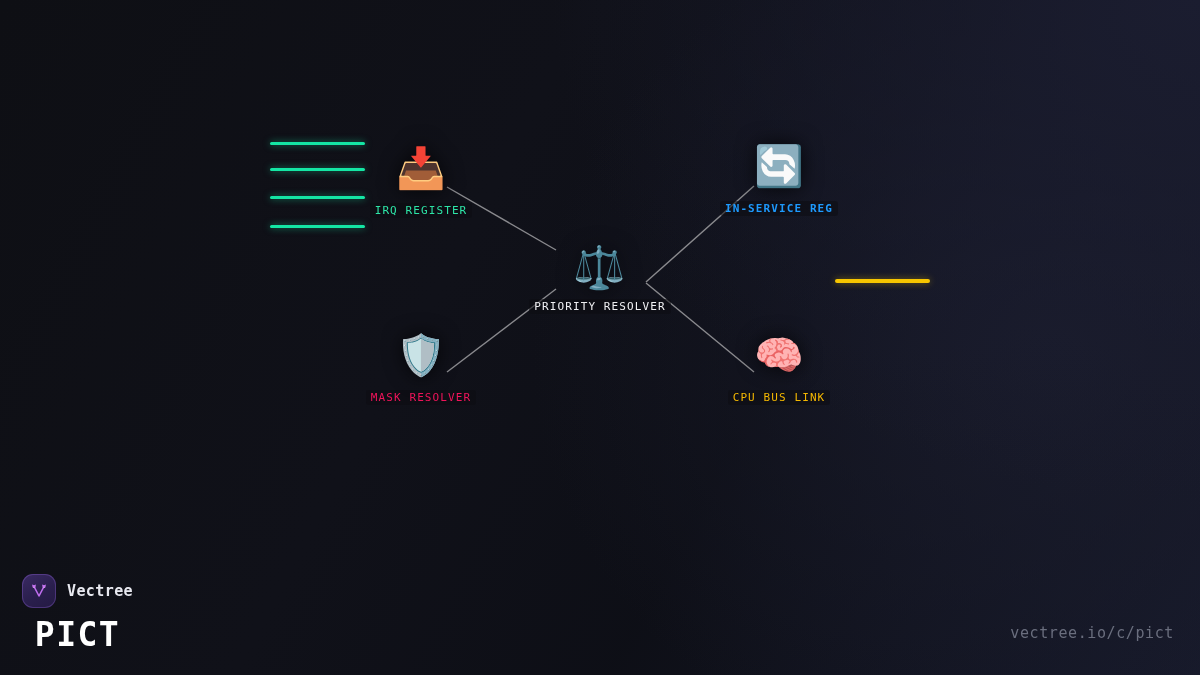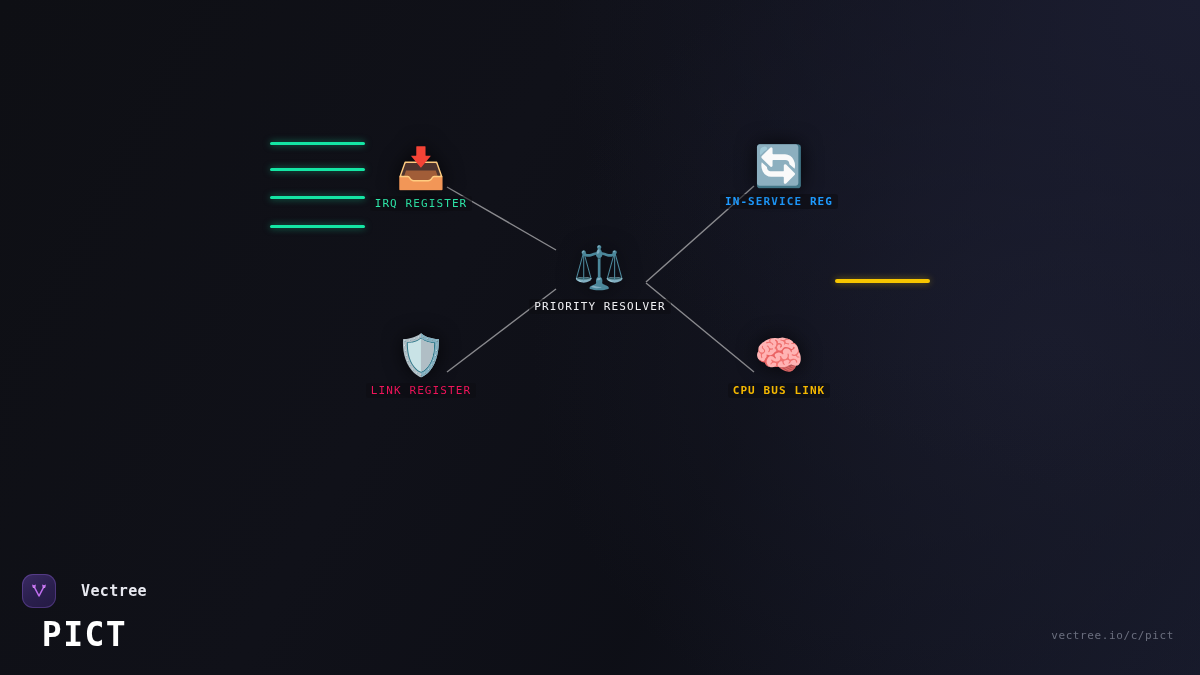--- a/index.html
+++ b/index.html
@@ -36,21 +36,21 @@
   }
   .node-icon {
     font-size: 40px;
     line-height: 44px;
     height: 44px;
     display: block;
     filter: drop-shadow(0 0 10px rgba(0,0,0,0.75));
   }
   .node-label {
     display: inline-block;
-    margin-top: 6px;
+    margin-top: 13px;
     font-size: 11px;
     letter-spacing: 1.1px;
     white-space: nowrap;
     padding: 1px 5px;
     border-radius: 3px;
     background: rgba(12,13,19,0.55);
   }
   .node-center .node-icon { font-size: 42px; line-height: 46px; height: 46px; }
   .node-center .node-label { margin-top: 8px; }
 
@@ -63,21 +63,21 @@
 
   
   #brand {
     position: absolute;
     left: 22px;
     bottom: 24px;
   }
   #brand-row {
     display: flex;
     align-items: center;
-    gap: 25px;
+    gap: 11px;
   }
   #brand-logo {
     width: 34px;
     height: 34px;
     border-radius: 11px;
     background: linear-gradient(150deg, #3a2a63 0%, #2a1f4d 55%, #241a43 100%);
     box-shadow: inset 0 0 0 1px rgba(160,110,235,0.30);
     display: flex;
     align-items: center;
     justify-content: center;
@@ -97,21 +97,21 @@
     color: #ffffff;
     letter-spacing: 1.5px;
     line-height: 1;
     text-align: center;
   }
   #site-url {
     position: absolute;
     right: 26px;
     bottom: 33px;
     font-family: "DejaVu Sans Mono", "Liberation Mono", monospace;
-    font-size: 11px;
+    font-size: 15px;
     color: #6a6e7e;
     letter-spacing: 0.6px;
   }
 </style>
 </head>
 <body>
 
 <div id="stage">
 
   <svg id="graph-svg" viewBox="0 0 1200 675">
@@ -140,26 +140,26 @@
     <span class="node-label" style="color:#1e9bff;font-weight:bold;">IN-SERVICE REG</span>
   </div>
 
   <div class="node node-center" style="left:600px; top:245px;">
     <span class="node-icon">⚖️</span>
     <span class="node-label" style="color:#f2f2f5;">PRIORITY RESOLVER</span>
   </div>
 
   <div class="node" style="left:421px; top:333px;">
     <span class="node-icon">🛡️</span>
-    <span class="node-label" style="color:#f0145a;">LINK REGISTER</span>
+    <span class="node-label" style="color:#f0145a;">MASK RESOLVER</span>
   </div>
 
   <div class="node" style="left:779px; top:333px;">
     <span class="node-icon">🧠</span>
-    <span class="node-label" style="color:#f5b800;font-weight:bold;">CPU BUS LINK</span>
+    <span class="node-label" style="color:#f5b800;">CPU BUS LINK</span>
   </div>
 
   <div id="brand">
     <div id="brand-row">
       <div id="brand-logo">
         <svg width="22" height="22" viewBox="0 0 22 22" aria-hidden="true">
           <path d="M6 6.5 L11 16 L16 6.5" fill="none" stroke="#c06ef0" stroke-width="1.6" stroke-linecap="round" stroke-linejoin="round"></path>
           <circle cx="6" cy="6.5" r="1.5" fill="#d98cf5"></circle>
           <circle cx="16" cy="6.5" r="1.5" fill="#d98cf5"></circle>
           <path d="M4.6 5.2 L6 6.5 M7.4 5.2 L6 6.5 M14.6 5.2 L16 6.5 M17.4 5.2 L16 6.5" stroke="#c06ef0" stroke-width="1.1" stroke-linecap="round"></path>

